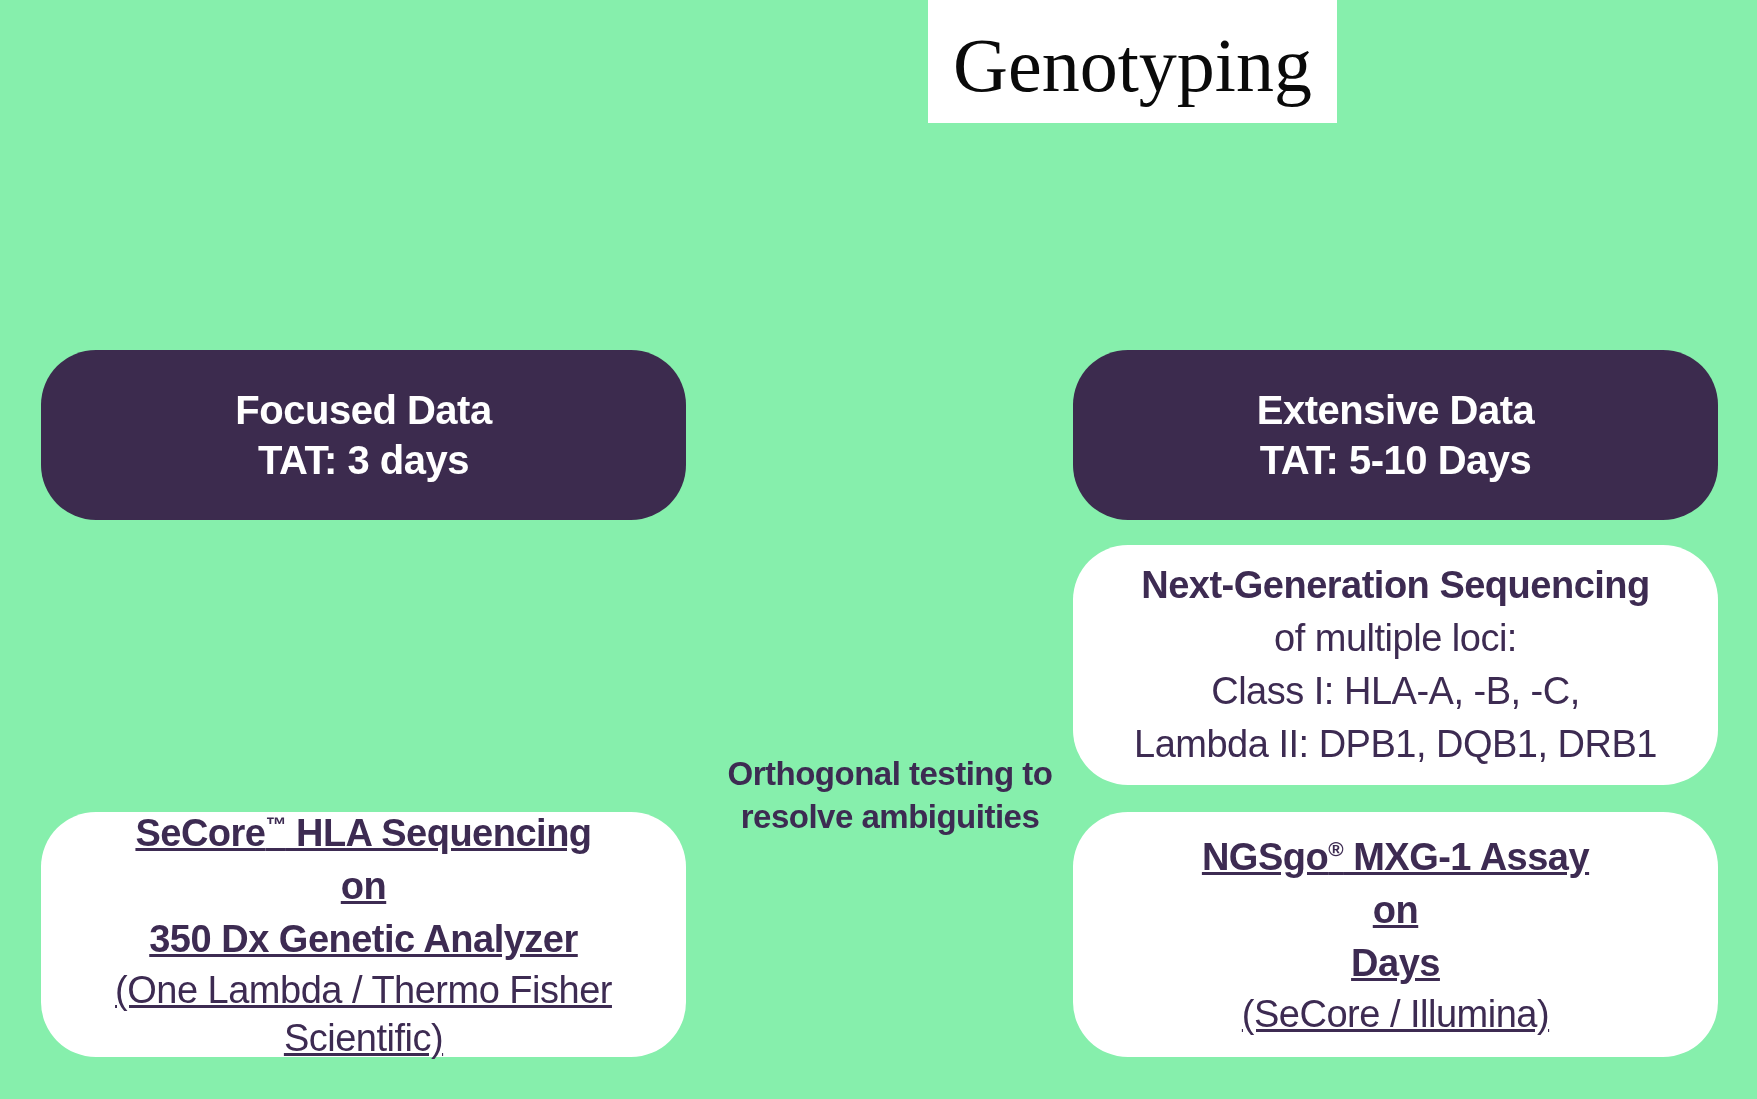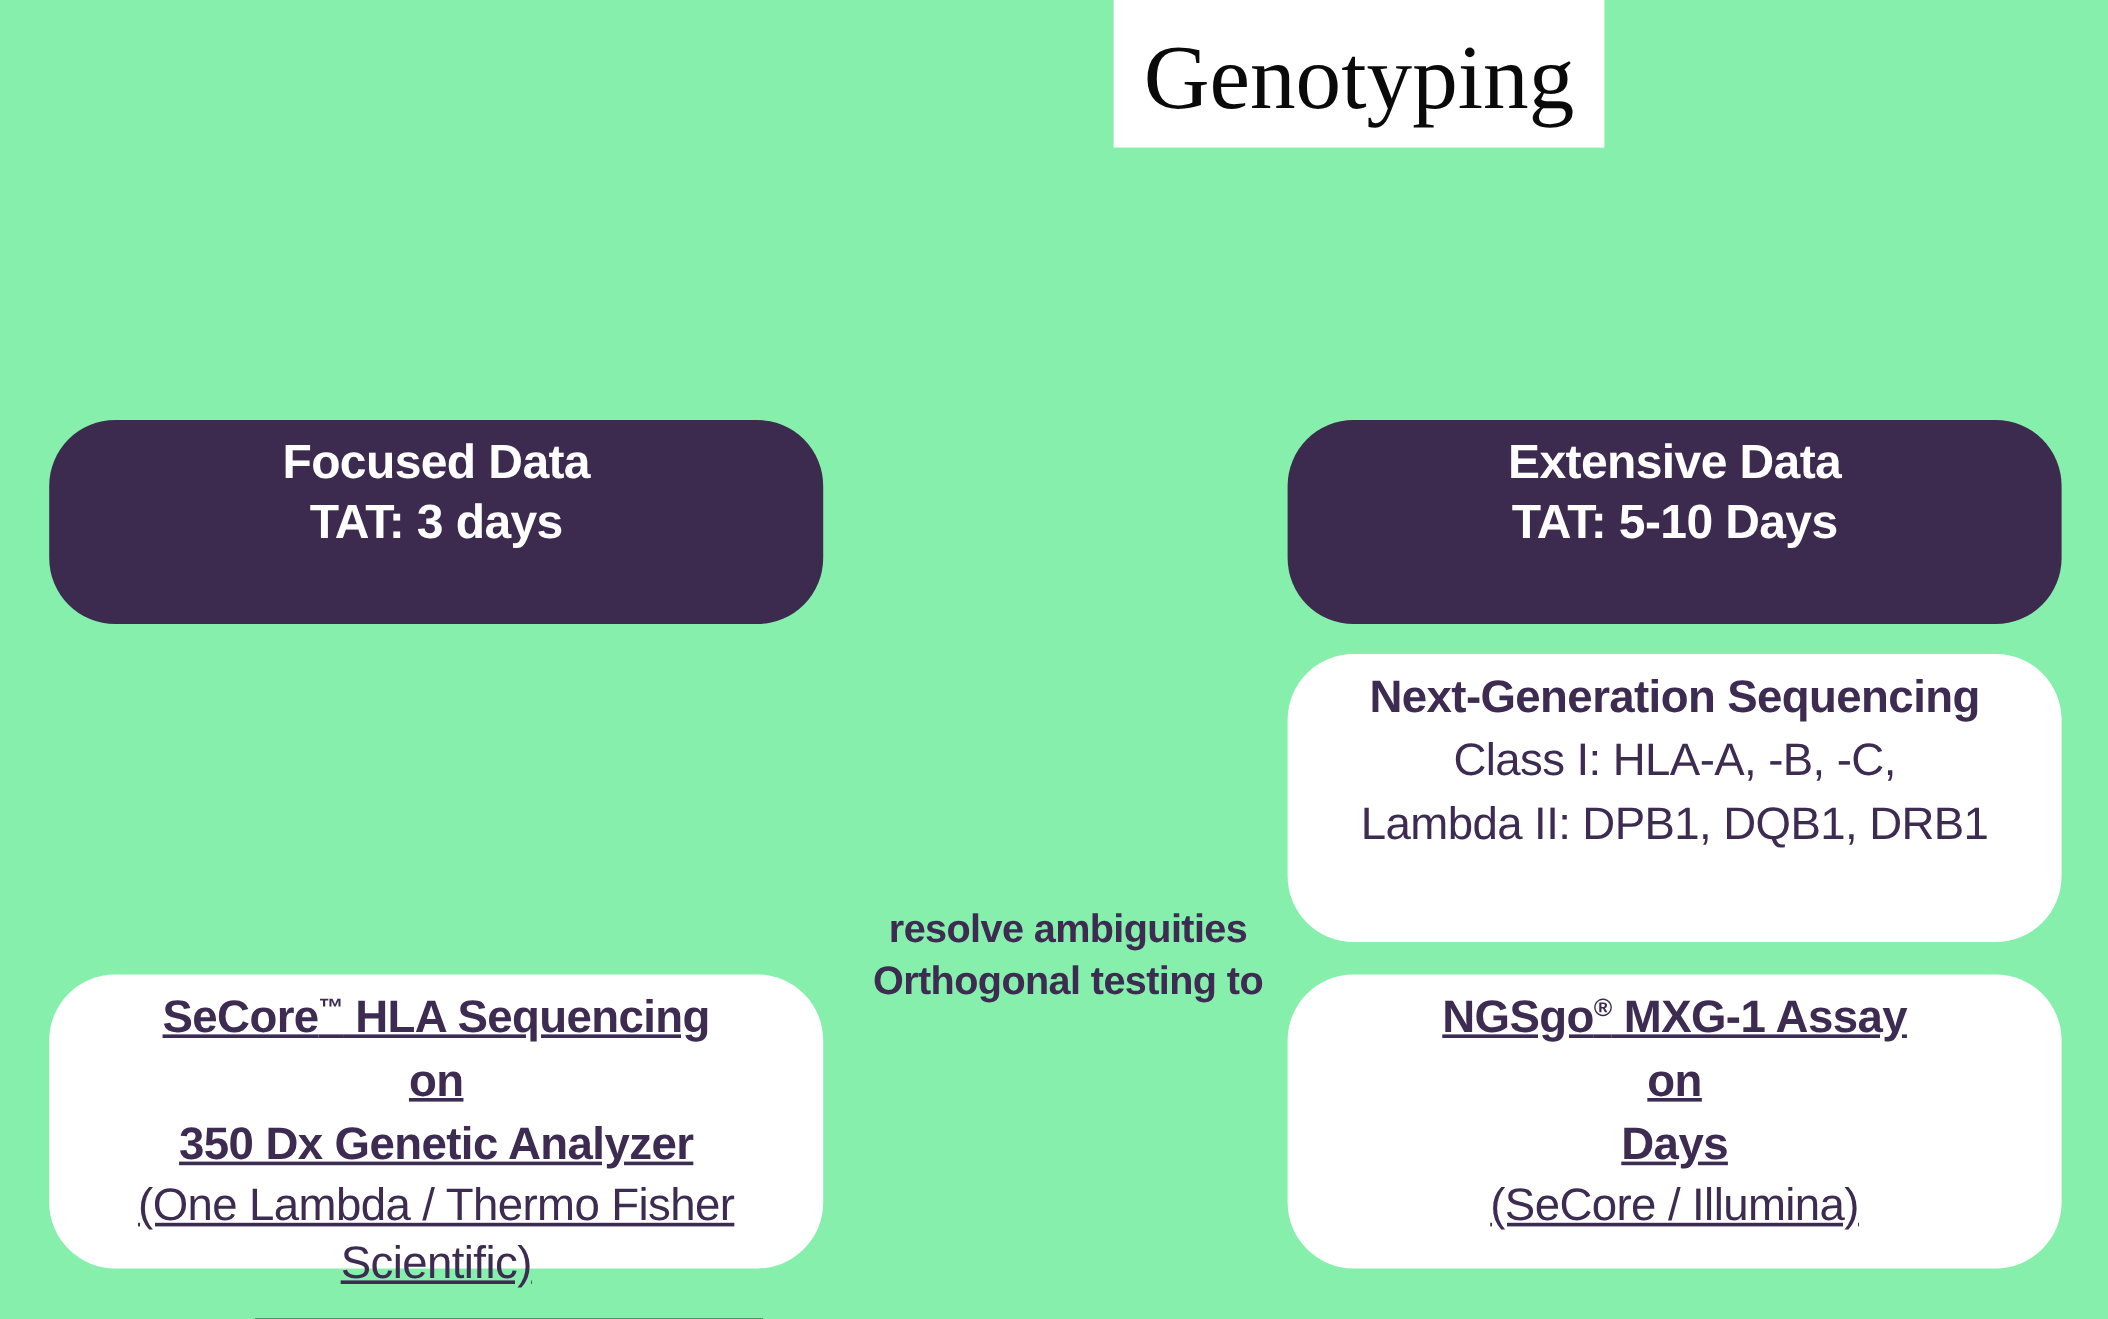--- a/index.html
+++ b/index.html
@@ -41,21 +41,21 @@
   
   .col-left  { left: 41px;   width: 645px; }
   .col-right { left: 1073px; width: 645px; }
 
   .pill {
     position: absolute;
     border-radius: 55px;
     display: flex;
     flex-direction: column;
     align-items: center;
-    justify-content: flex-start;
+    justify-content: center;
     text-align: center;
     box-sizing: border-box;
     padding: 10px 14px;
     letter-spacing: -0.5px;
   }
   .pill.header-pill {
     top: 350px;
     height: 170px;
     background: #3c2b4e;
     color: #ffffff;
@@ -115,31 +115,32 @@
 
 
   <div class="pill body-pill platform-pill col-left">
     <div class="bold-line"><span>SeCore</span><sup class="mark">™</sup><span> HLA Sequencing</span></div>
     <div class="bold-line">on</div>
     <div class="bold-line">350 Dx Genetic Analyzer</div>
     <div class="vendor-line">(One Lambda / Thermo Fisher Scientific)</div>
   </div>
 
   <div class="center-note">
+    <div>Orthogonal testing to</div>
     <div>resolve ambiguities</div>
-    <div>Orthogonal testing to</div>
   </div>
 
   <div class="pill header-pill col-right">
     <div>Extensive Data</div>
     <div>TAT: 5-10 Days</div>
   </div>
 
   <div class="pill body-pill method-pill col-right">
     <div class="bold-line">Next-Generation Sequencing</div>
+    <div class="reg-line">of multiple loci:</div>
     <div class="reg-line">Class I: HLA-A, -B, -C,</div>
     <div class="reg-line">Lambda II: DPB1, DQB1, DRB1</div>
   </div>
 
   <div class="pill body-pill platform-pill col-right">
     <div class="bold-line"><span>NGSgo</span><sup class="mark">®</sup><span> MXG-1 Assay</span></div>
     <div class="bold-line">on</div>
     <div class="bold-line">Days</div>
     <div class="vendor-line">(SeCore / Illumina)</div>
   </div>

